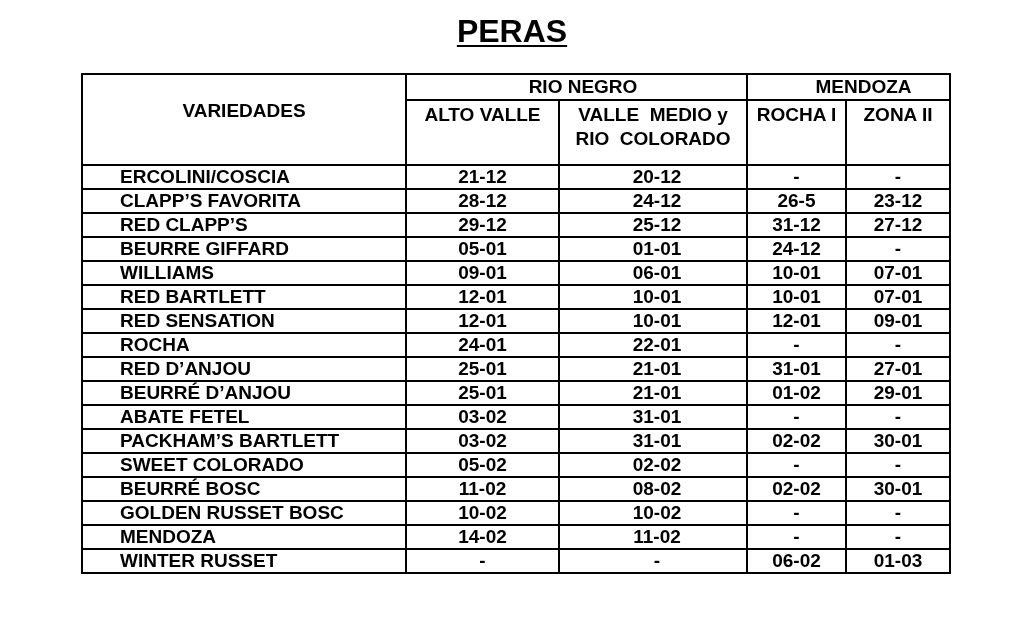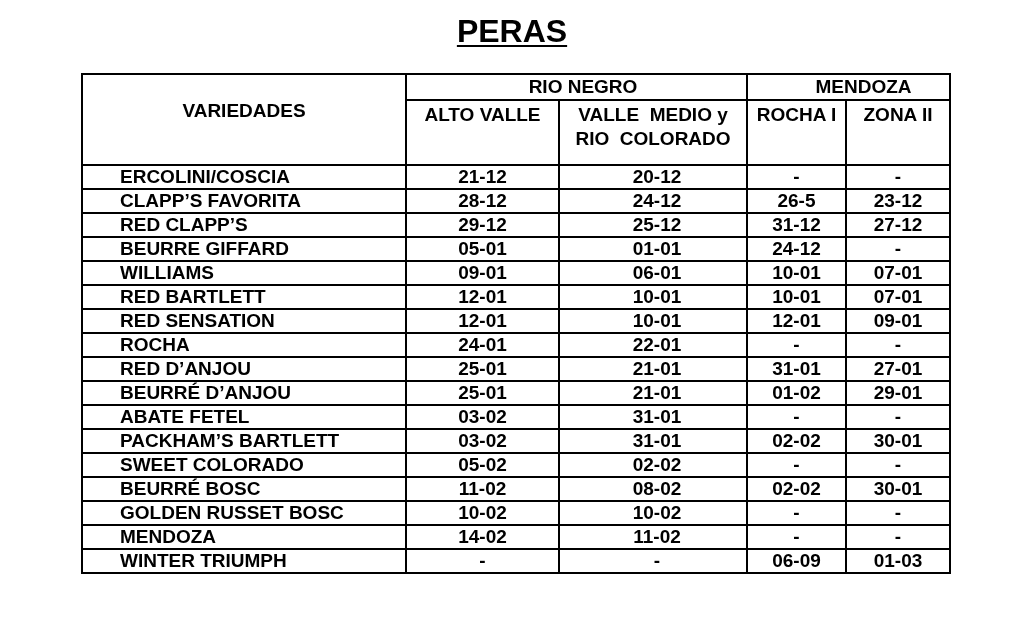--- a/index.html
+++ b/index.html
@@ -153,20 +153,20 @@
         <td class="val">-</td>
       </tr>
       <tr>
         <td class="name">MENDOZA</td>
         <td class="val">14-02</td>
         <td class="val vm">11-02</td>
         <td class="val">-</td>
         <td class="val">-</td>
       </tr>
       <tr>
-        <td class="name">WINTER TRIUMPH</td>
+        <td class="name">WINTER RUSSET</td>
         <td class="val">-</td>
         <td class="val vm">-</td>
-        <td class="val">06-09</td>
+        <td class="val">06-02</td>
         <td class="val">01-03</td>
       </tr>
     </tbody>
 </table>
 
 </body></html>

